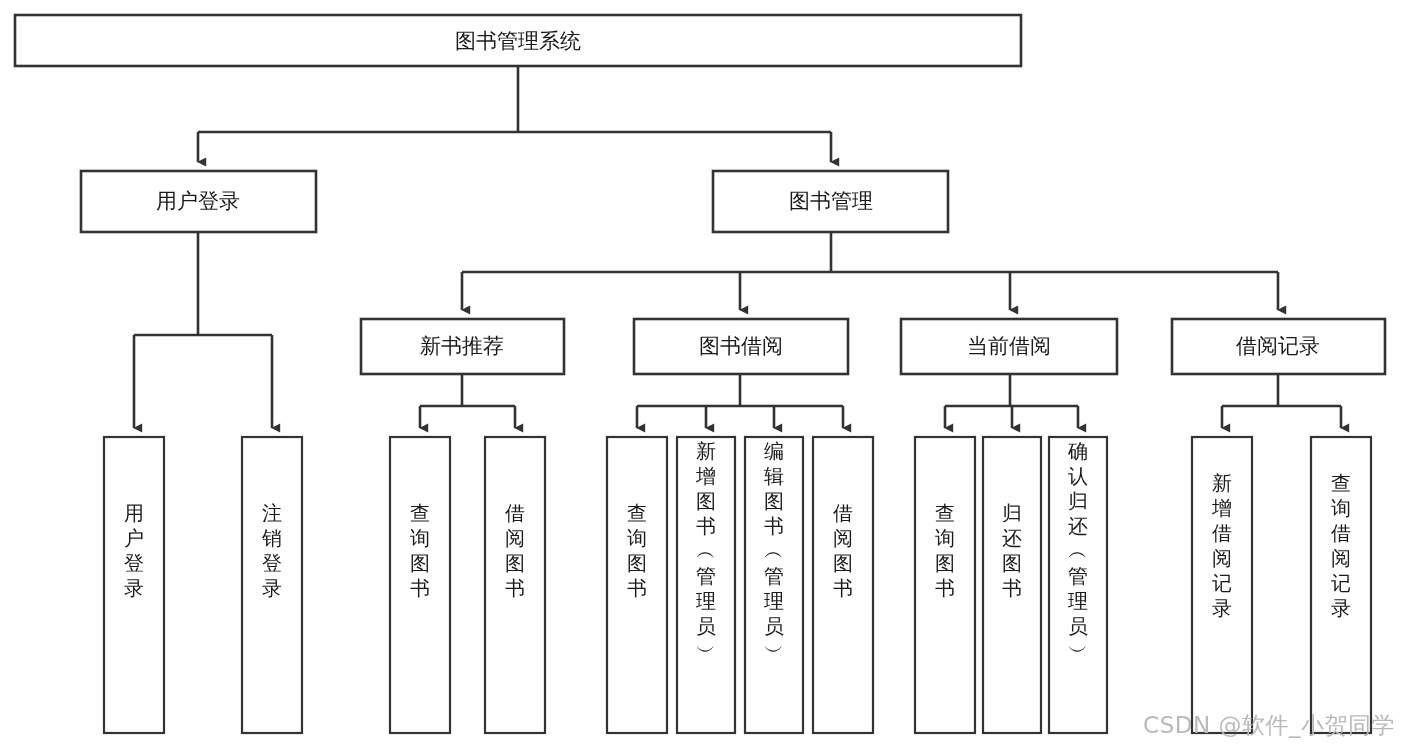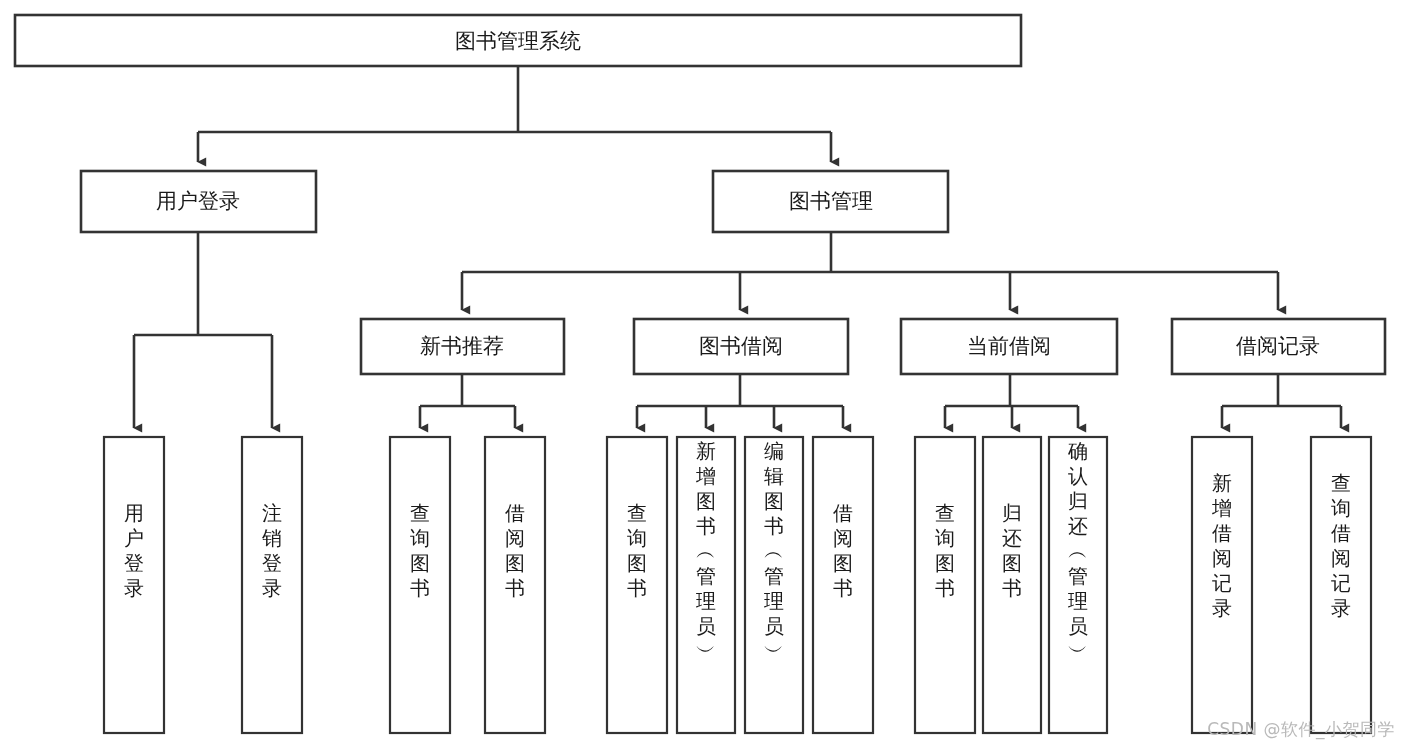--- a/index.html
+++ b/index.html
@@ -54,21 +54,21 @@
     font-family: "DejaVu Sans", "Liberation Sans", sans-serif;
     fill: #1a1a1a;
     font-size: 20px;
     text-anchor: middle;
   }
   .watermark {
     position: absolute;
     right: 10px;
     bottom: 6px;
     font-family: "DejaVu Sans", "Liberation Sans", sans-serif;
-    font-size: 17px;
+    font-size: 23px;
     color: #b9b9b9;
     white-space: nowrap;
     letter-spacing: 0.5px;
   }
 </style>
 </head>
 <body>
 
 <div id="diagram-root">
 

